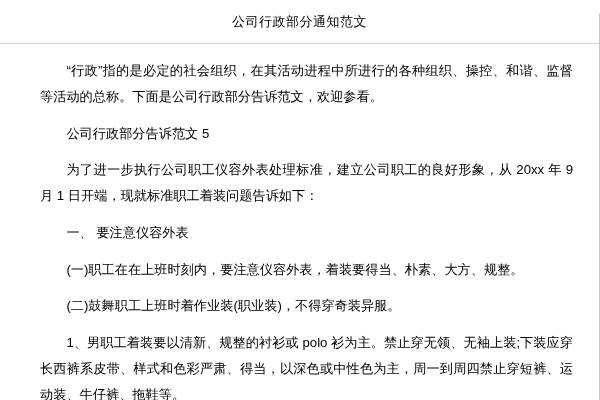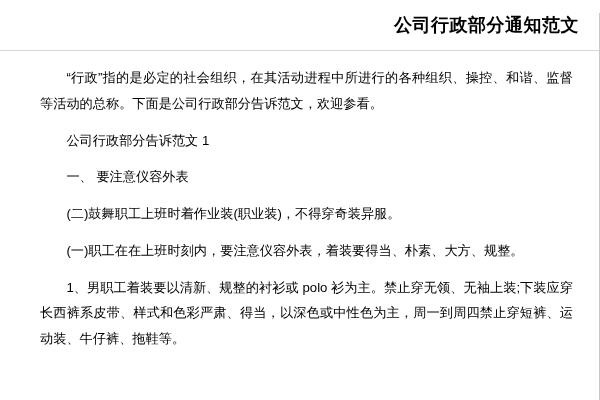--- a/index.html
+++ b/index.html
@@ -17,23 +17,23 @@
   .page {
     position: relative;
     width: 600px;
     height: 400px;
     box-sizing: border-box;
     border-right: 1px solid #c8c8c8;
     border-bottom: 1px solid #c8c8c8;
     background: #fff;
   }
   .doc-title {
-    text-align: right;
-    font-size: 18px;
-    font-weight: bold;
+    text-align: center;
+    font-size: 13px;
+    font-weight: normal;
     letter-spacing: 0.5px;
     margin: 13px 0 0 0;
     padding: 0 20px;
     line-height: 1.4;
   }
   .title-rule {
     width: 100%;
     height: 1px;
     background: #d5d5d5;
     margin-top: 12px;
@@ -56,20 +56,21 @@
 </head>
 <body>
 
 <div class="page">
 
   <h1 class="doc-title">公司行政部分通知范文</h1>
   <div class="title-rule"></div>
 
   <div class="body-wrap">
     <p class="para first">“行政”指的是必定的社会组织，在其活动进程中所进行的各种组织、操控、和谐、监督等活动的总称。下面是公司行政部分告诉范文，欢迎参看。</p>
-    <p class="para">公司行政部分告诉范文 1</p>
+    <p class="para">公司行政部分告诉范文 5</p>
+    <p class="para">为了进一步执行公司职工仪容外表处理标准，建立公司职工的良好形象，从 20xx 年 9 月 1 日开端，现就标准职工着装问题告诉如下：</p>
     <p class="para">一、 要注意仪容外表</p>
+    <p class="para">(一)职工在在上班时刻内，要注意仪容外表，着装要得当、朴素、大方、规整。</p>
     <p class="para">(二)鼓舞职工上班时着作业装(职业装)，不得穿奇装异服。</p>
-    <p class="para">(一)职工在在上班时刻内，要注意仪容外表，着装要得当、朴素、大方、规整。</p>
     <p class="para">1、男职工着装要以清新、规整的衬衫或 polo 衫为主。禁止穿无领、无袖上装;下装应穿长西裤系皮带、样式和色彩严肃、得当，以深色或中性色为主，周一到周四禁止穿短裤、运动装、牛仔裤、拖鞋等。</p>
   </div>
 
 </div>
 
 </body></html>

